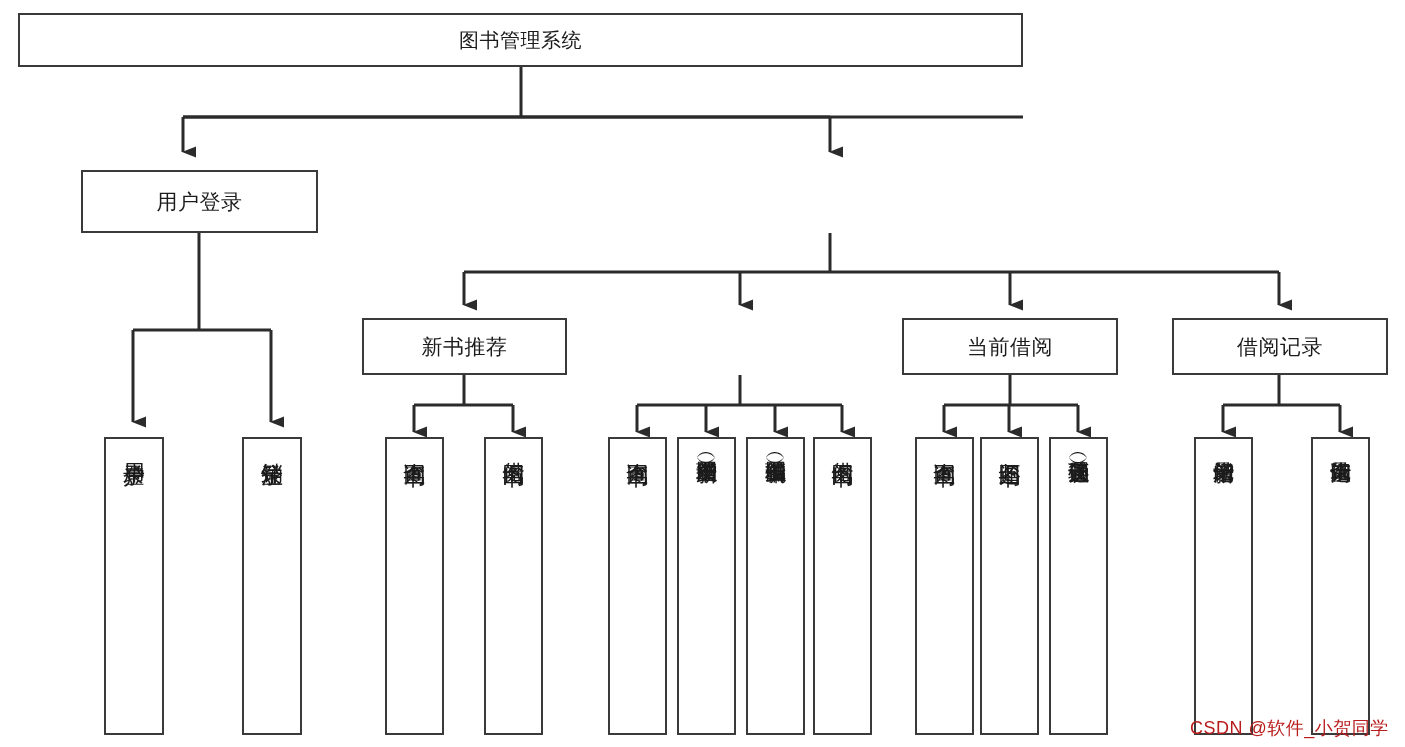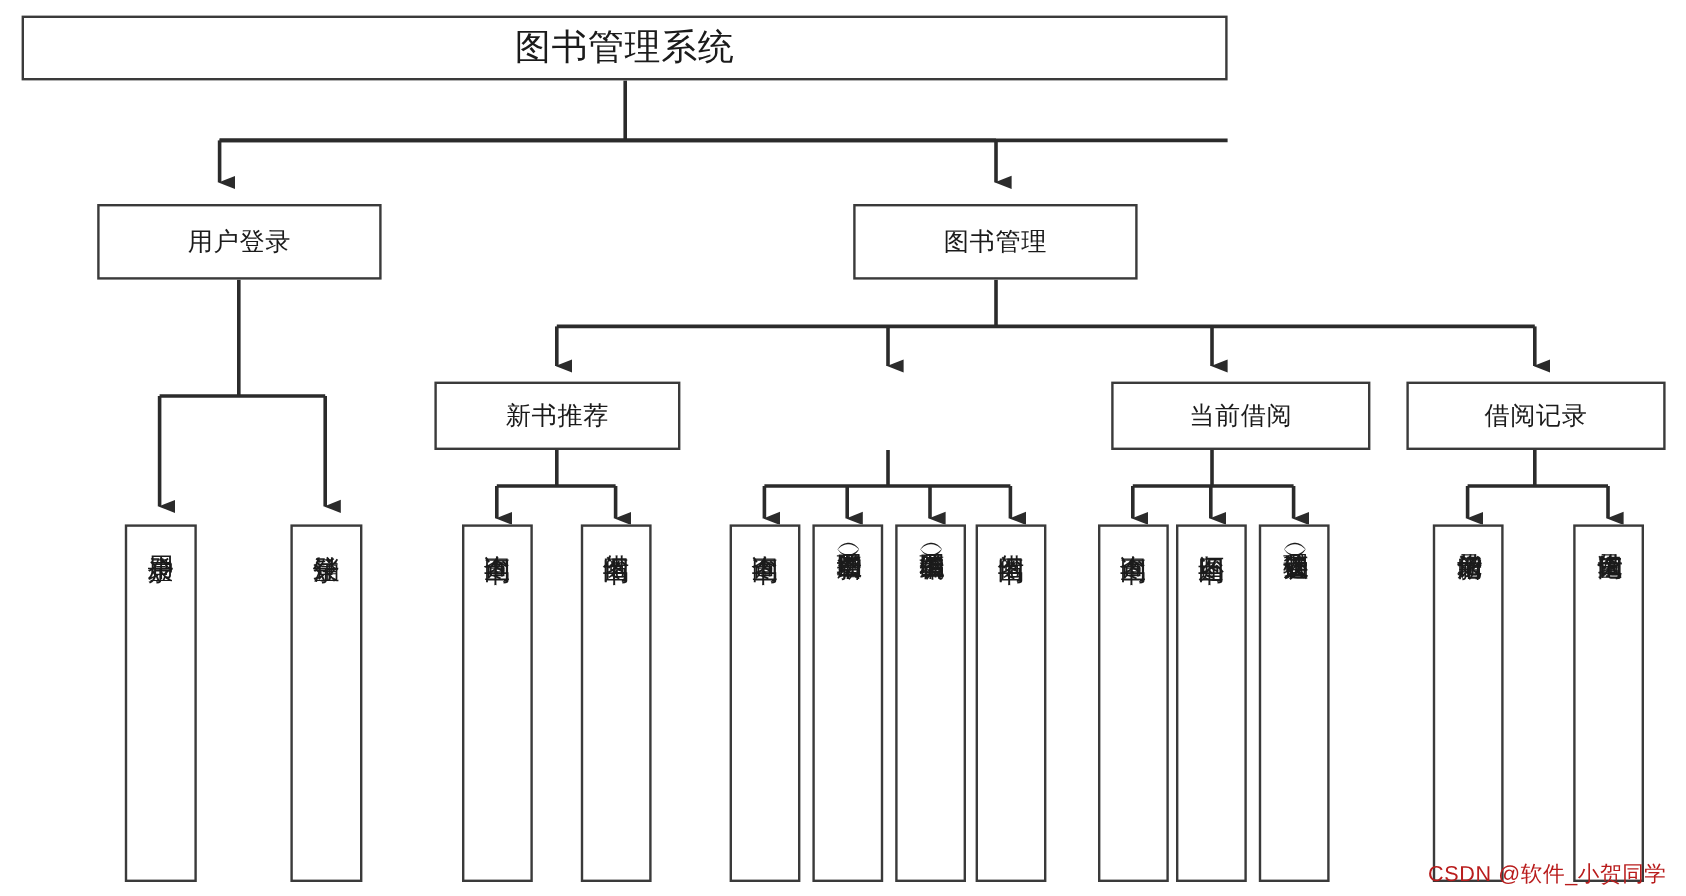--- a/index.html
+++ b/index.html
@@ -38,21 +38,21 @@
   }
   .node.vert .label{
     writing-mode:vertical-rl;
     text-orientation:upright;
     font-size:22px;
     line-height:1.08;
     letter-spacing:1px;
     white-space:nowrap;
   }
   .node.vert.tight .label{font-size:21px;letter-spacing:0px;}
-  .node.root .label{font-size:30px;}
+  .node.root .label{font-size:20px;}
   .watermark{
     position:absolute;
     color:#b91c1c;
     font-size:18px;
     letter-spacing:0.5px;
     white-space:nowrap;
     pointer-events:none;
     font-family:"Liberation Sans","DejaVu Sans",sans-serif;
   }
 </style>
@@ -112,28 +112,25 @@
     </g>
   </svg>
 
   <div class="node horiz root" style="left:18px;top:13px;width:1005px;height:54px;">
     <span class="label">图书管理系统</span>
   </div>
 
   <div class="node horiz" style="left:81px;top:170px;width:237px;height:63px;">
     <span class="label">用户登录</span>
   </div>
-  <div class="node horiz" style="left:711px;top:170px;width:237px;height:63px;">
-    <span class="label">图书管理</span>
-  </div>
 
   <div class="node horiz" style="left:362px;top:318px;width:205px;height:57px;">
     <span class="label">新书推荐</span>
   </div>
-  <div class="node horiz" style="left:902px;top:318px;width:216px;height:57px;margin-left:24px;">
+  <div class="node horiz" style="left:902px;top:318px;width:216px;height:57px;">
     <span class="label">当前借阅</span>
   </div>
   <div class="node horiz" style="left:1172px;top:318px;width:216px;height:57px;justify-content:center;">
     <span class="label">借阅记录</span>
   </div>
 
   <div class="node vert" style="left:104px;top:437px;width:60px;height:298px;">
     <span class="label">用户登录</span>
   </div>
   <div class="node vert" style="left:242px;top:437px;width:60px;height:298px;">

